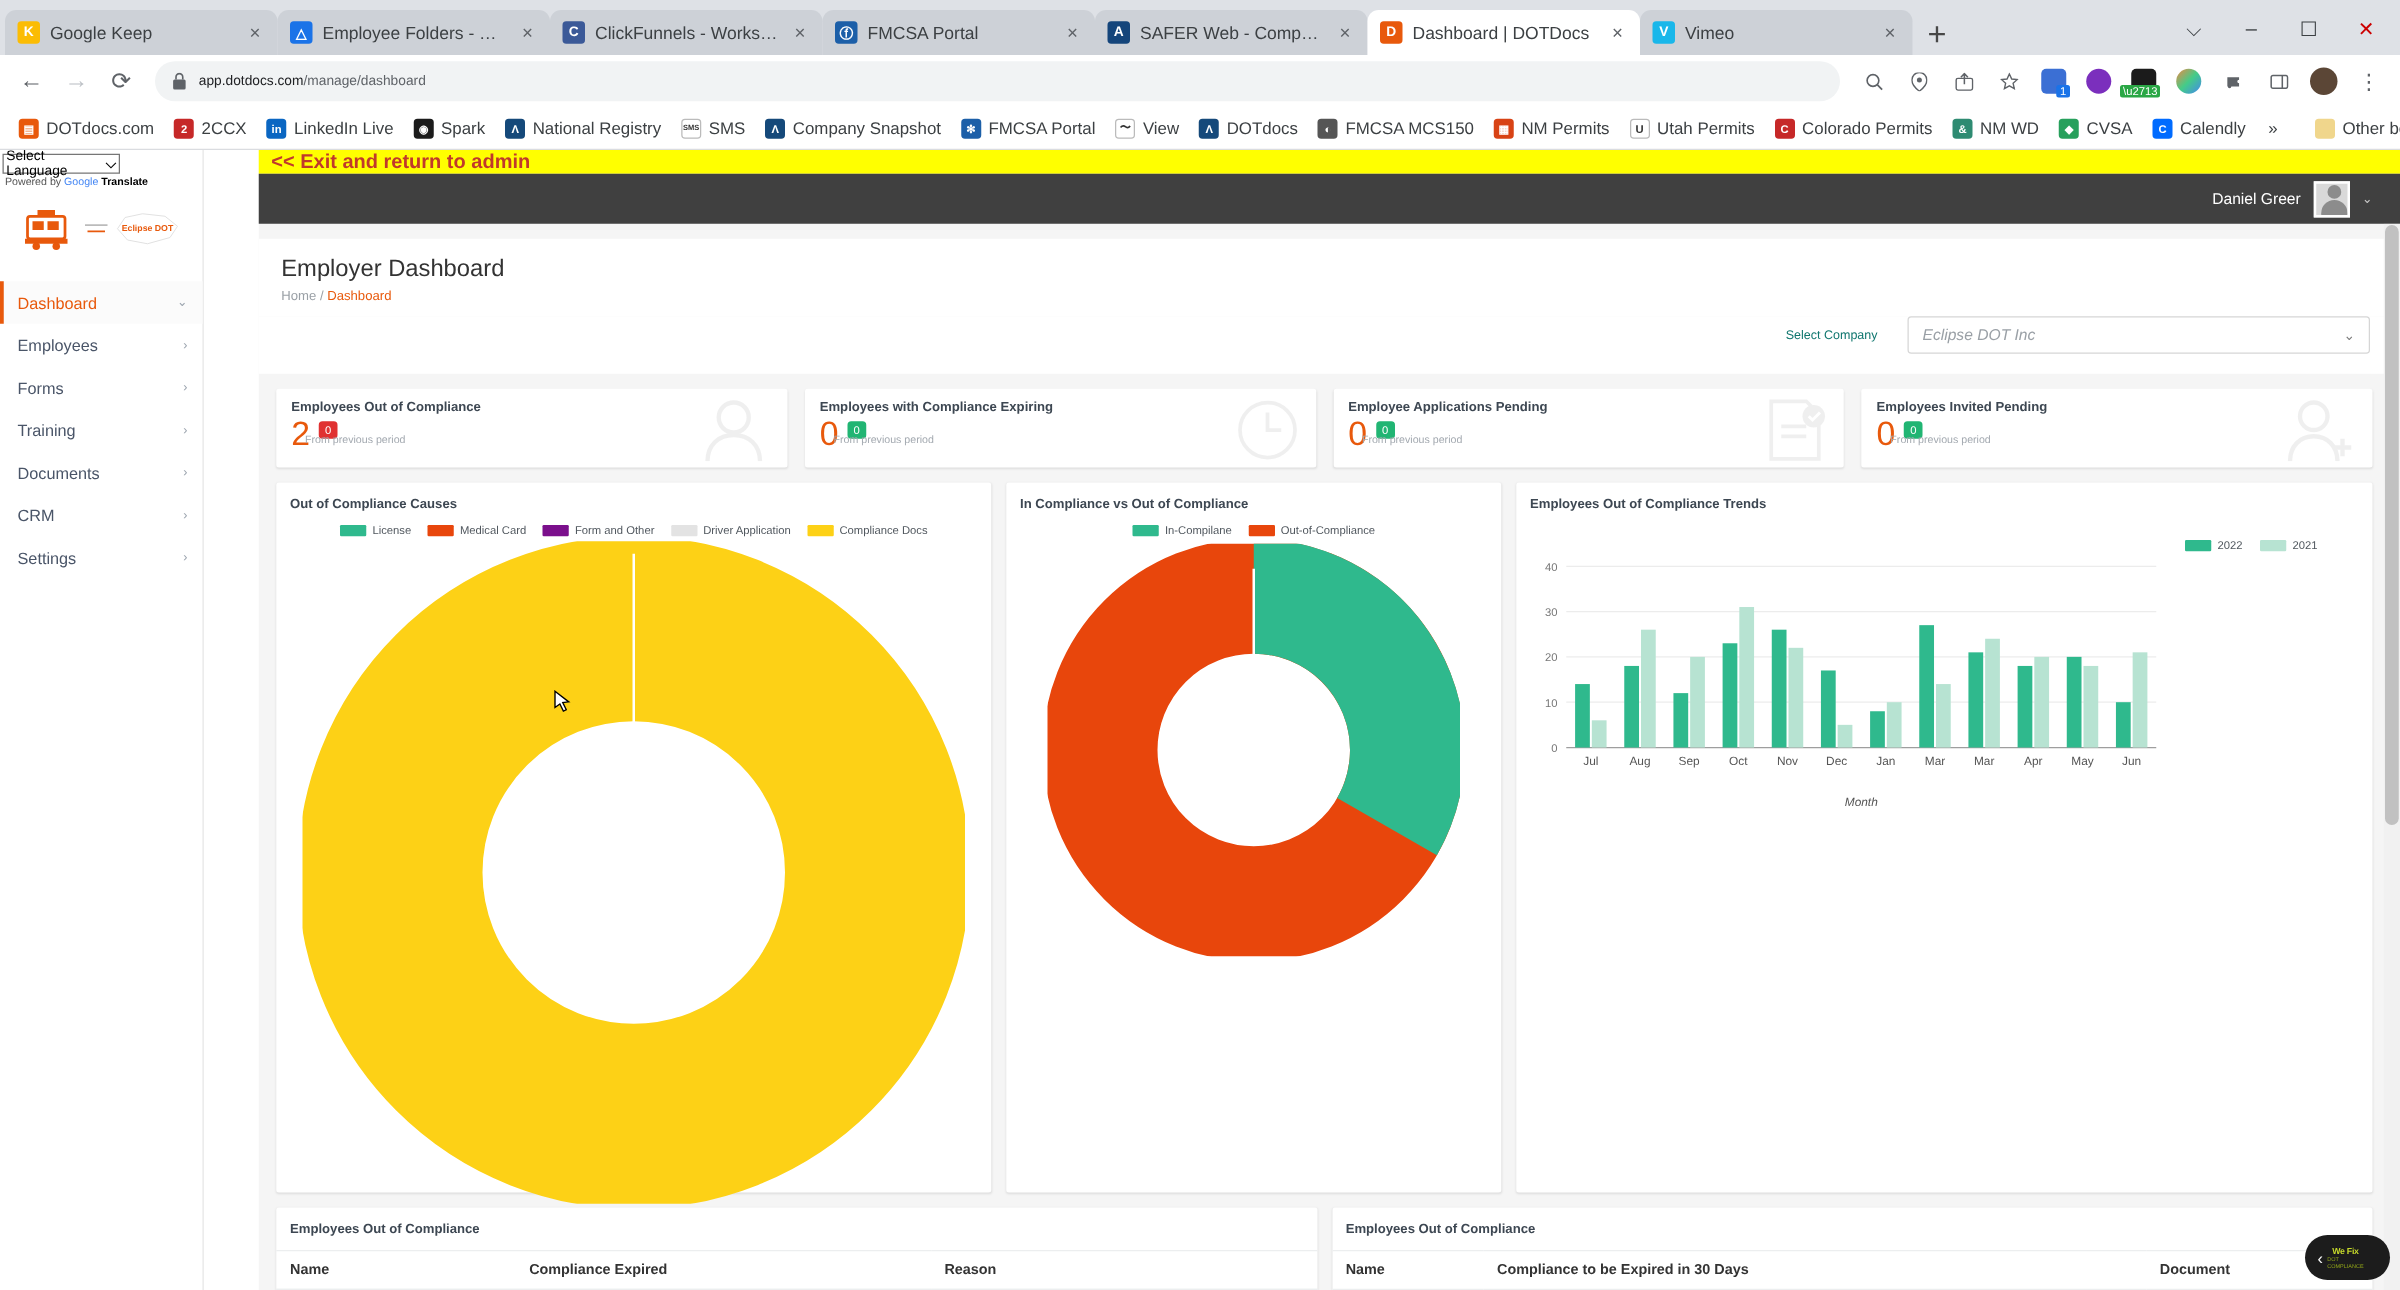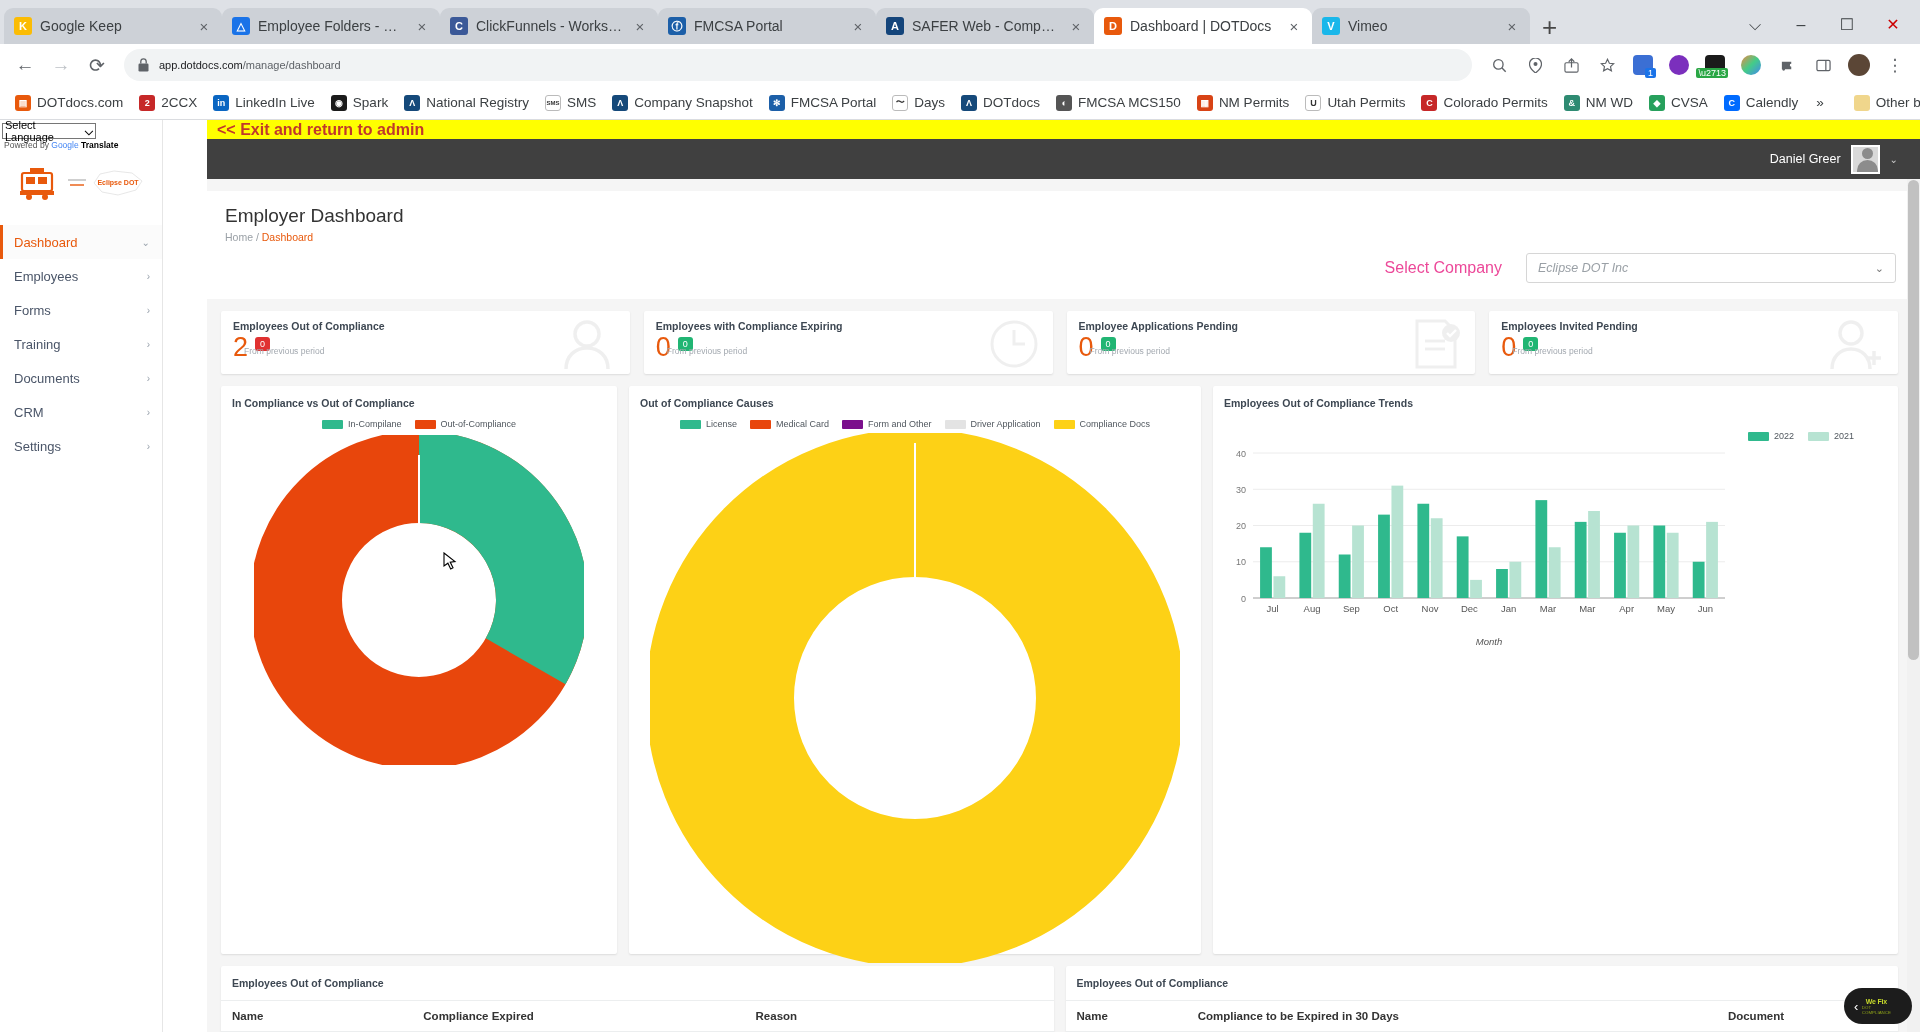--- a/index.html
+++ b/index.html
@@ -88,21 +88,21 @@
   .pagehead { background: #fff; padding: 14px 0 10px 18px; }
   .pagehead h1 { font-size: 19px; font-weight: 400; color: #333; }
   .crumbs { font-size: 10.5px; color: #9aa0a6; margin-top: 4px; }
   .crumbs a { color: #9aa0a6; text-decoration: none; }
   .crumbs .cur { color: #e8590c; }
 
   .scroll-area { flex: 1; overflow: hidden; padding: 12px 0 0 0; position: relative; }
 
   .company-row { background: #fff; display: flex; align-items: center; justify-content: flex-end;
                  padding: 0 24px 16px 0; gap: 24px; }
-  .company-label { font-size: 16px; color: #ec4899; }
+  .company-label { font-size: 10px; color: #0f766e; }
   .company-select {
     width: 370px; height: 30px; border: 1px solid #d6d6d6; border-radius: 3px; background: #fff;
     display: flex; align-items: center; justify-content: space-between; padding: 0 11px;
     font-size: 12.5px; color: #9aa0a6; font-style: italic;
   }
   .company-select .cv { font-style: italic; }
   .company-select .ch { font-style: normal; color: #777; font-size: 11px; }
 
   .kpi-row { display: flex; gap: 14px; padding: 12px 22px 0 14px; }
   .kpi {
@@ -300,21 +300,21 @@
     <div class="bm">
       <span class="bm-ico" style="background:#15497a;font-size:9px">Λ</span>
       <span>Company Snapshot</span>
     </div>
     <div class="bm">
       <span class="bm-ico" style="background:#1c5fa8;font-size:9px">✻</span>
       <span>FMCSA Portal</span>
     </div>
     <div class="bm">
       <span class="bm-ico" style="background:#ffffff;border:1px solid #bbb;color:#333;font-size:9px">〜</span>
-      <span>Days</span>
+      <span>View</span>
     </div>
     <div class="bm">
       <span class="bm-ico" style="background:#15497a;font-size:9px">Λ</span>
       <span>DOTdocs</span>
     </div>
     <div class="bm">
       <span class="bm-ico" style="background:#555555;font-size:9px">◐</span>
       <span>FMCSA MCS150</span>
     </div>
     <div class="bm">
@@ -499,69 +499,69 @@
                 <circle cx="25" cy="14" r="11" fill="none" stroke="#e0e0e0" stroke-width="3.5"></circle>
                 <path d="M6 50c0-12 8-20 19-20s19 8 19 20" fill="none" stroke="#e0e0e0" stroke-width="3.5"></path>
                 <line x1="48" y1="32" x2="48" y2="46" stroke="#e0e0e0" stroke-width="3.5"></line>
                 <line x1="41" y1="39" x2="55" y2="39" stroke="#e0e0e0" stroke-width="3.5"></line>
               </svg></span>
           </div>
         </div>
 
       <div class="charts-row">
 
+        <div class="card" style="width:572px;height:568px;">
+          <div class="card-title">Out of Compliance Causes</div>
+          <div class="legend" id="legend1">
+              <span class="lg">
+                <span class="lg-sw" style="background:#2fb98d"></span>
+                <span>License</span>
+              </span>
+              <span class="lg">
+                <span class="lg-sw" style="background:#e8460c"></span>
+                <span>Medical Card</span>
+              </span>
+              <span class="lg">
+                <span class="lg-sw" style="background:#7b0f8c"></span>
+                <span>Form and Other</span>
+              </span>
+              <span class="lg">
+                <span class="lg-sw" style="background:#e3e3e3"></span>
+                <span>Driver Application</span>
+              </span>
+              <span class="lg">
+                <span class="lg-sw" style="background:#fdd116"></span>
+                <span>Compliance Docs</span>
+              </span>
+            </div>
+          <div class="donut-wrap" style="margin-top:4px;">
+            <svg width="530" height="530" viewBox="0 0 530 530">
+              <circle cx="265" cy="265" r="195" fill="none" stroke="#fdd116" stroke-width="148"></circle>
+              <line x1="265" y1="265" x2="265" y2="10" stroke="#fff" stroke-width="2"></line>
+            </svg>
+          </div>
+        </div>
+
         <div class="card" style="width:396px;height:568px;">
           <div class="card-title">In Compliance vs Out of Compliance</div>
           <div class="legend" id="legend0">
               <span class="lg">
                 <span class="lg-sw" style="background:#2fb98d"></span>
                 <span>In-Compilane</span>
               </span>
               <span class="lg">
                 <span class="lg-sw" style="background:#e8460c"></span>
                 <span>Out-of-Compliance</span>
               </span>
             </div>
           <div class="donut-wrap" style="margin-top:6px;">
             <svg width="330" height="330" viewBox="0 0 330 330">
               <circle cx="165" cy="165" r="123" fill="none" stroke="#e8460c" stroke-width="92"></circle>
               <path id="slice0" d="M 165 42 A 123 123 0 0 1 271.64969624323226 226.27676795675737" fill="none" stroke="#2fb98d" stroke-width="92"></path>
               <line x1="165" y1="165" x2="165" y2="20" stroke="#fff" stroke-width="2"></line>
-            </svg>
-          </div>
-        </div>
-
-        <div class="card" style="width:572px;height:568px;">
-          <div class="card-title">Out of Compliance Causes</div>
-          <div class="legend" id="legend1">
-              <span class="lg">
-                <span class="lg-sw" style="background:#2fb98d"></span>
-                <span>License</span>
-              </span>
-              <span class="lg">
-                <span class="lg-sw" style="background:#e8460c"></span>
-                <span>Medical Card</span>
-              </span>
-              <span class="lg">
-                <span class="lg-sw" style="background:#7b0f8c"></span>
-                <span>Form and Other</span>
-              </span>
-              <span class="lg">
-                <span class="lg-sw" style="background:#e3e3e3"></span>
-                <span>Driver Application</span>
-              </span>
-              <span class="lg">
-                <span class="lg-sw" style="background:#fdd116"></span>
-                <span>Compliance Docs</span>
-              </span>
-            </div>
-          <div class="donut-wrap" style="margin-top:4px;">
-            <svg width="530" height="530" viewBox="0 0 530 530">
-              <circle cx="265" cy="265" r="195" fill="none" stroke="#fdd116" stroke-width="148"></circle>
-              <line x1="265" y1="265" x2="265" y2="10" stroke="#fff" stroke-width="2"></line>
             </svg>
           </div>
         </div>
 
         <div class="card" style="flex:1;height:568px;position:relative;">
           <div class="card-title">Employees Out of Compliance Trends</div>
           <div class="bar-legend" id="legend2">
               <span class="lg">
                 <span class="lg-sw" style="background:#2fb98d"></span>
                 <span>2022</span>

